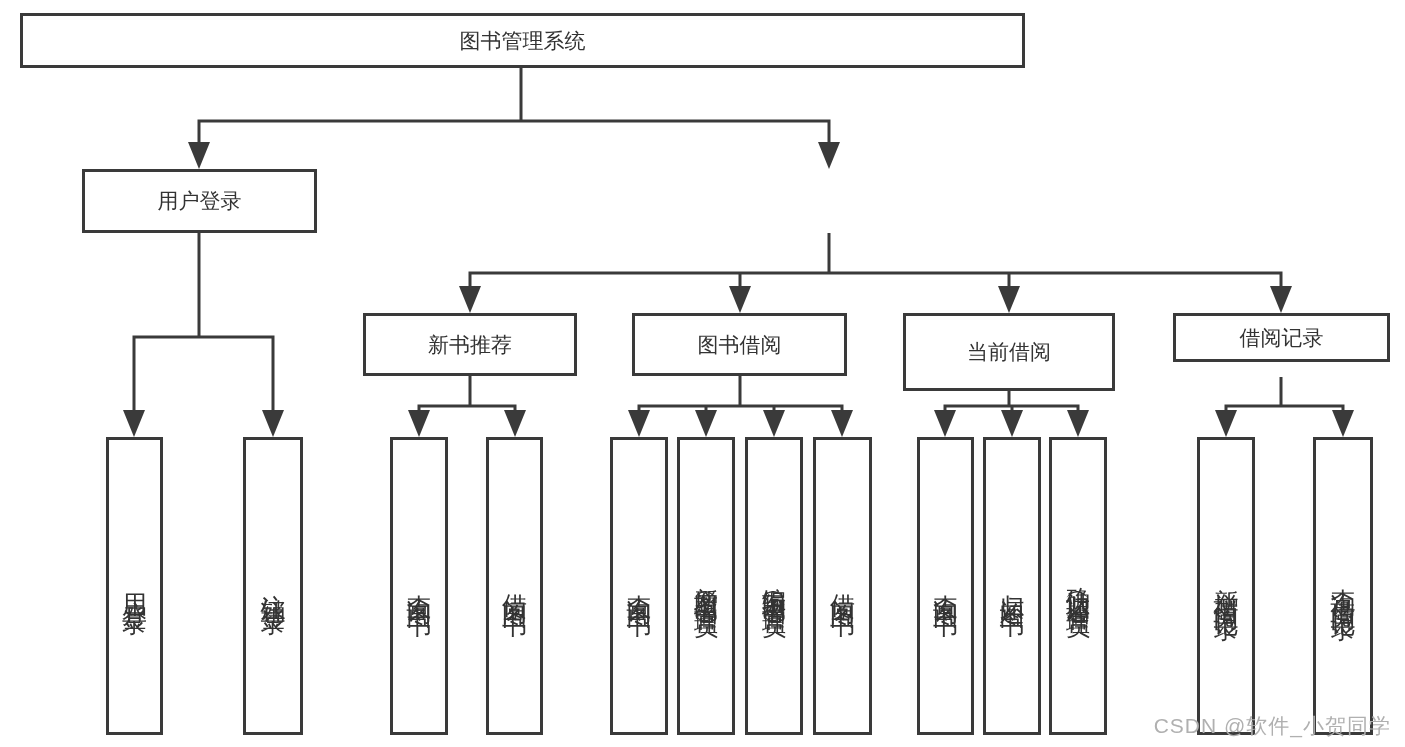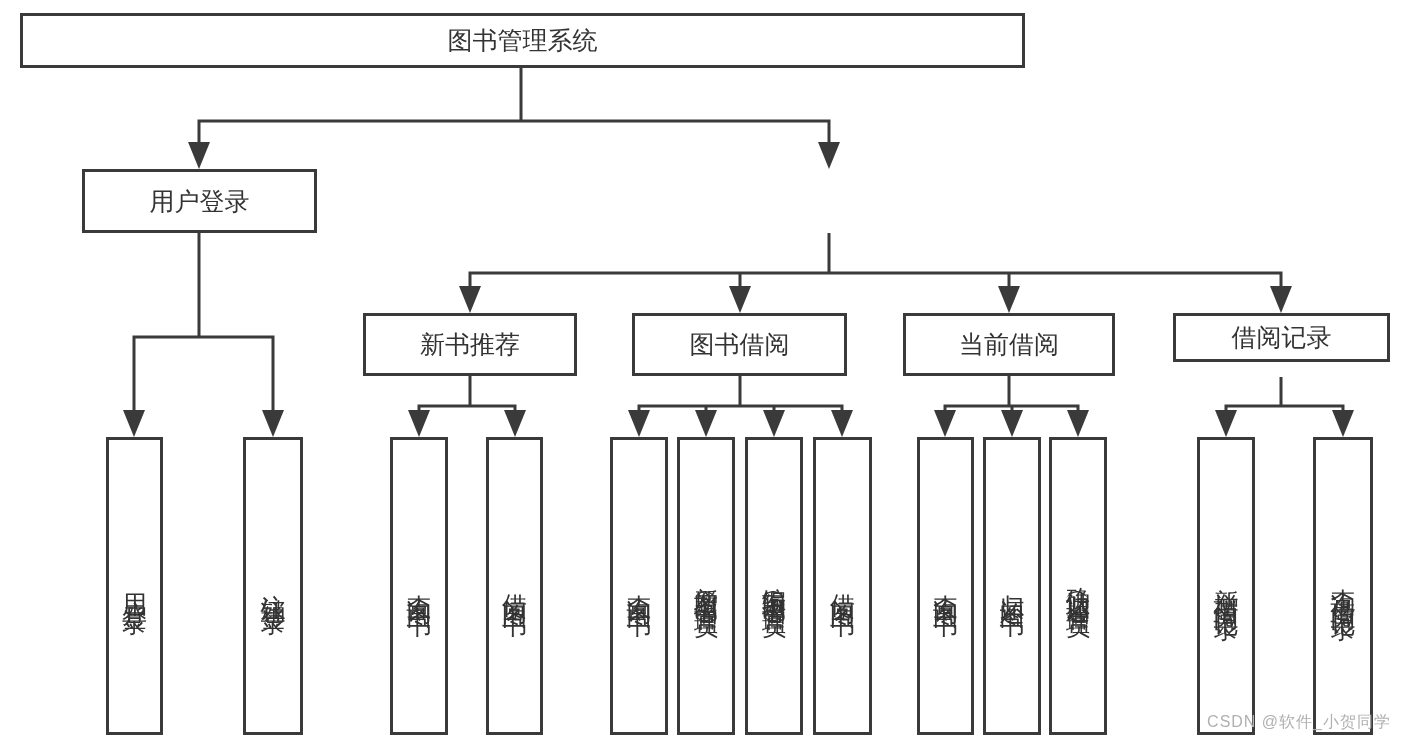--- a/index.html
+++ b/index.html
@@ -19,35 +19,35 @@
   .connectors{position:absolute;left:0;top:0;width:1405px;height:747px;}
   .connectors path{stroke:var(--line);stroke-width:3;fill:none;}
   .connectors polygon{fill:var(--line);}
   .node{
     position:absolute;
     box-sizing:border-box;
     border:3px solid var(--line);
     background:#fff;
     display:flex;align-items:center;justify-content:center;
     color:var(--text);
-    font-size:25px;
+    font-size:21px;
     white-space:nowrap;
   }
   .leaf{
     writing-mode:vertical-rl;
     text-orientation:mixed;
     font-size:25px;
     letter-spacing:6px;
     line-height:1;
   }
   .leaf.long{letter-spacing:4px;font-size:24px;}
   .watermark{
     position:absolute;
     right:14px;top:712px;
-    font-size:16px;
+    font-size:21px;
     color:var(--wm);
     letter-spacing:1px;
     white-space:nowrap;
   }
 </style>
 </head>
 <body>
 
 <div class="canvas">
 
@@ -86,21 +86,21 @@
     <polygon points="1215,410 1237,410 1226,437"></polygon>
     <polygon points="1332,410 1354,410 1343,437"></polygon>
   </svg>
 
   <div class="node" style="left:20px;top:13px;width:1005px;height:55px;">图书管理系统</div>
 
   <div class="node" style="left:82px;top:169px;width:235px;height:64px;">用户登录</div>
 
   <div class="node" style="left:632px;top:313px;width:215px;height:63px;">图书借阅</div>
   <div class="node" style="left:363px;top:313px;width:214px;height:63px;">新书推荐</div>
-  <div class="node" style="left:903px;top:313px;width:212px;height:63px;">当前借阅</div>
+  <div class="node" style="left:903px;top:313px;width:212px;height:78px;">当前借阅</div>
   <div class="node" style="left:1173px;top:313px;width:217px;height:49px;">借阅记录</div>
 
   <div class="node leaf" style="left:106px;top:437px;width:57px;height:298px;">用户登录</div>
   <div class="node leaf" style="left:243px;top:437px;width:60px;height:298px;">注销登录</div>
 
   <div class="node leaf" style="left:390px;top:437px;width:58px;height:298px;">查询图书</div>
   <div class="node leaf" style="left:486px;top:437px;width:57px;height:298px;">借阅图书</div>
 
   <div class="node leaf" style="left:610px;top:437px;width:58px;height:298px;">查询图书</div>
   <div class="node leaf long" style="left:677px;top:437px;width:58px;height:298px;">新增图书（管理员）</div>

